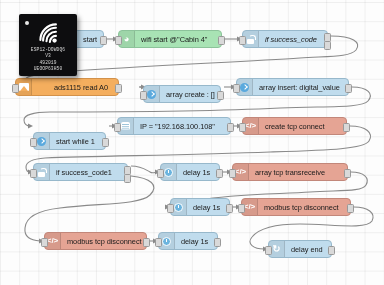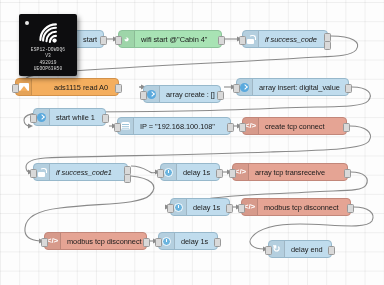--- a/index.html
+++ b/index.html
@@ -200,21 +200,21 @@
         <span class="port out"></span>
       </div>
       <div class="node n-blue" style="left: 236px; top: 78px; width: 113px;">
         <span class="port in"></span>
         <span class="ico">
           <span class="g-arrow"></span>
         </span>
         <span class="lbl">array insert: digital_value</span>
         <span class="port out"></span>
       </div>
-      <div class="node n-blue" style="left: 33px; top: 108px; width: 73px;">
+      <div class="node n-blue" style="left: 33px; top: 132px; width: 73px;">
         <span class="port in"></span>
         <span class="ico">
           <span class="g-arrow"></span>
         </span>
         <span class="lbl">start while 1</span>
         <span class="port out"></span>
       </div>
       <div class="node n-blue" style="left: 117px; top: 117px; width: 114px;">
         <span class="port in"></span>
         <span class="ico">
@@ -224,21 +224,21 @@
         <span class="port out"></span>
       </div>
       <div class="node n-salmon" style="left: 242px; top: 117px; width: 105px;">
         <span class="port in"></span>
         <span class="ico ico-code">
           <span class="g-code">&lt;/&gt;</span>
         </span>
         <span class="lbl">create tcp connect</span>
         <span class="port out"></span>
       </div>
-      <div class="node n-blue" style="left: 33px; top: 163px; width: 95px; font-style: italic;">
+      <div class="node n-blue" style="left: 33px; top: 163px; width: 95px;">
         <span class="port in"></span>
         <span class="ico">
           <span class="g-lock"></span>
         </span>
         <span class="lbl">if success_code1</span>
         <span class="port out2"></span>
         <span class="port out3"></span>
       </div>
       <div class="node n-blue" style="left: 160px; top: 163px; width: 60px;">
         <span class="port in"></span>

